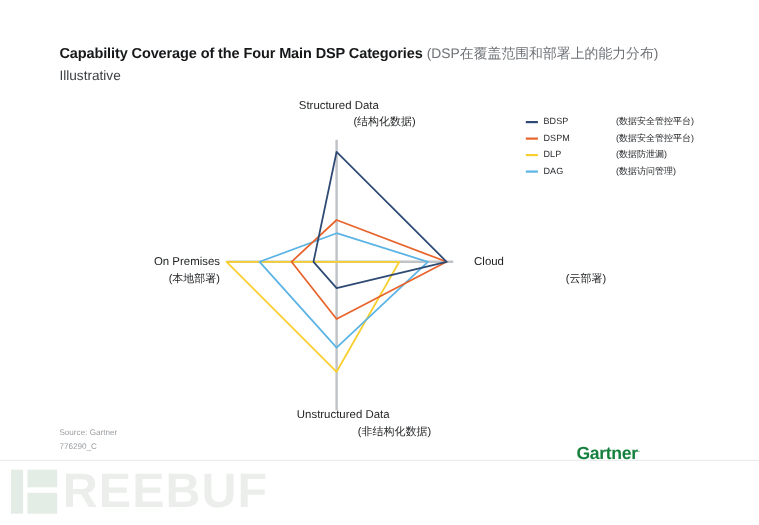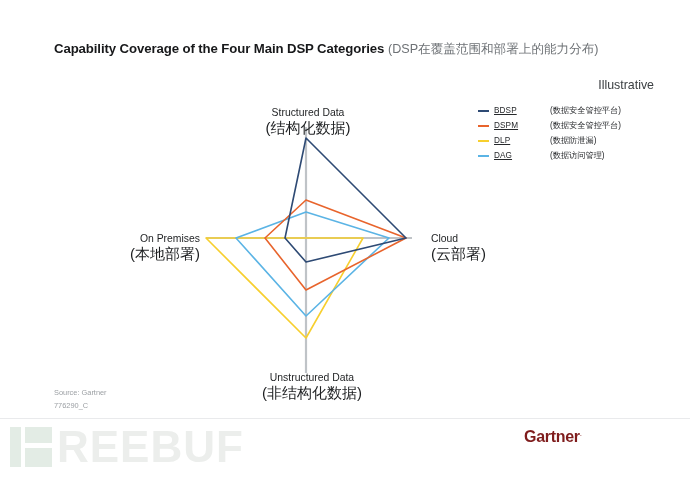--- a/index.html
+++ b/index.html
@@ -39,23 +39,22 @@
     letter-spacing: -0.1px;
   }
   .title-cn {
     font-weight: normal;
     color: #6e7276;
     font-size: 12.6px;
   }
   .subtitle {
     font-size: 12.4px;
     color: #3c4043;
-    margin-top: 20px;
+    margin-top: 4px;
     line-height: 15px;
-    text-align: right;
   }
 
   
   .legend {
     position: absolute;
     left: 478px;
     top: 104px;
     width: 190px;
   }
   .legend-row {
@@ -68,24 +67,23 @@
     width: 11px;
     height: 0;
     border-top-width: 2px;
     border-top-style: solid;
     margin-right: 5px;
     flex: 0 0 auto;
   }
   .legend-key {
     font-size: 8.2px;
     color: #26282b;
-    width: 56px;
+    width: 66px;
     flex: 0 0 auto;
     letter-spacing: 0.1px;
-    text-decoration: underline;
   }
   .legend-cn {
     font-size: 8.2px;
     color: #26282b;
     white-space: nowrap;
   }
 
   
   .chart-wrap {
     position: absolute;
@@ -104,26 +102,27 @@
   
   .axis-label {
     position: absolute;
     font-size: 10.4px;
     color: #1d1f21;
     text-align: center;
     line-height: 15px;
     white-space: nowrap;
   }
   .axis-label .cn {
-    font-size: 15px;
+    font-size: 10px;
     display: block;
+    text-align: right;
   }
   .axis-top {
     left: 238px;
-    top: 105px;
+    top: 89px;
     width: 140px;
   }
   .axis-right {
     left: 431px;
     top: 231px;
     width: 120px;
     text-align: left;
   }
   .axis-bottom {
     left: 232px;
@@ -150,24 +149,24 @@
     position: absolute;
     left: 0;
     top: 418px;
     width: 690px;
     height: 1px;
     background: #e9eaec;
   }
   .gartner-logo {
     position: absolute;
     left: 524px;
-    top: 428px;
+    top: 404px;
     font-size: 16px;
     font-weight: bold;
-    color: #7f1d1d;
+    color: #15803d;
     letter-spacing: -0.3px;
     text-align: center;
   }
   .gartner-logo .reg {
     font-size: 8px;
     vertical-align: super;
     font-weight: normal;
   }
 
   

